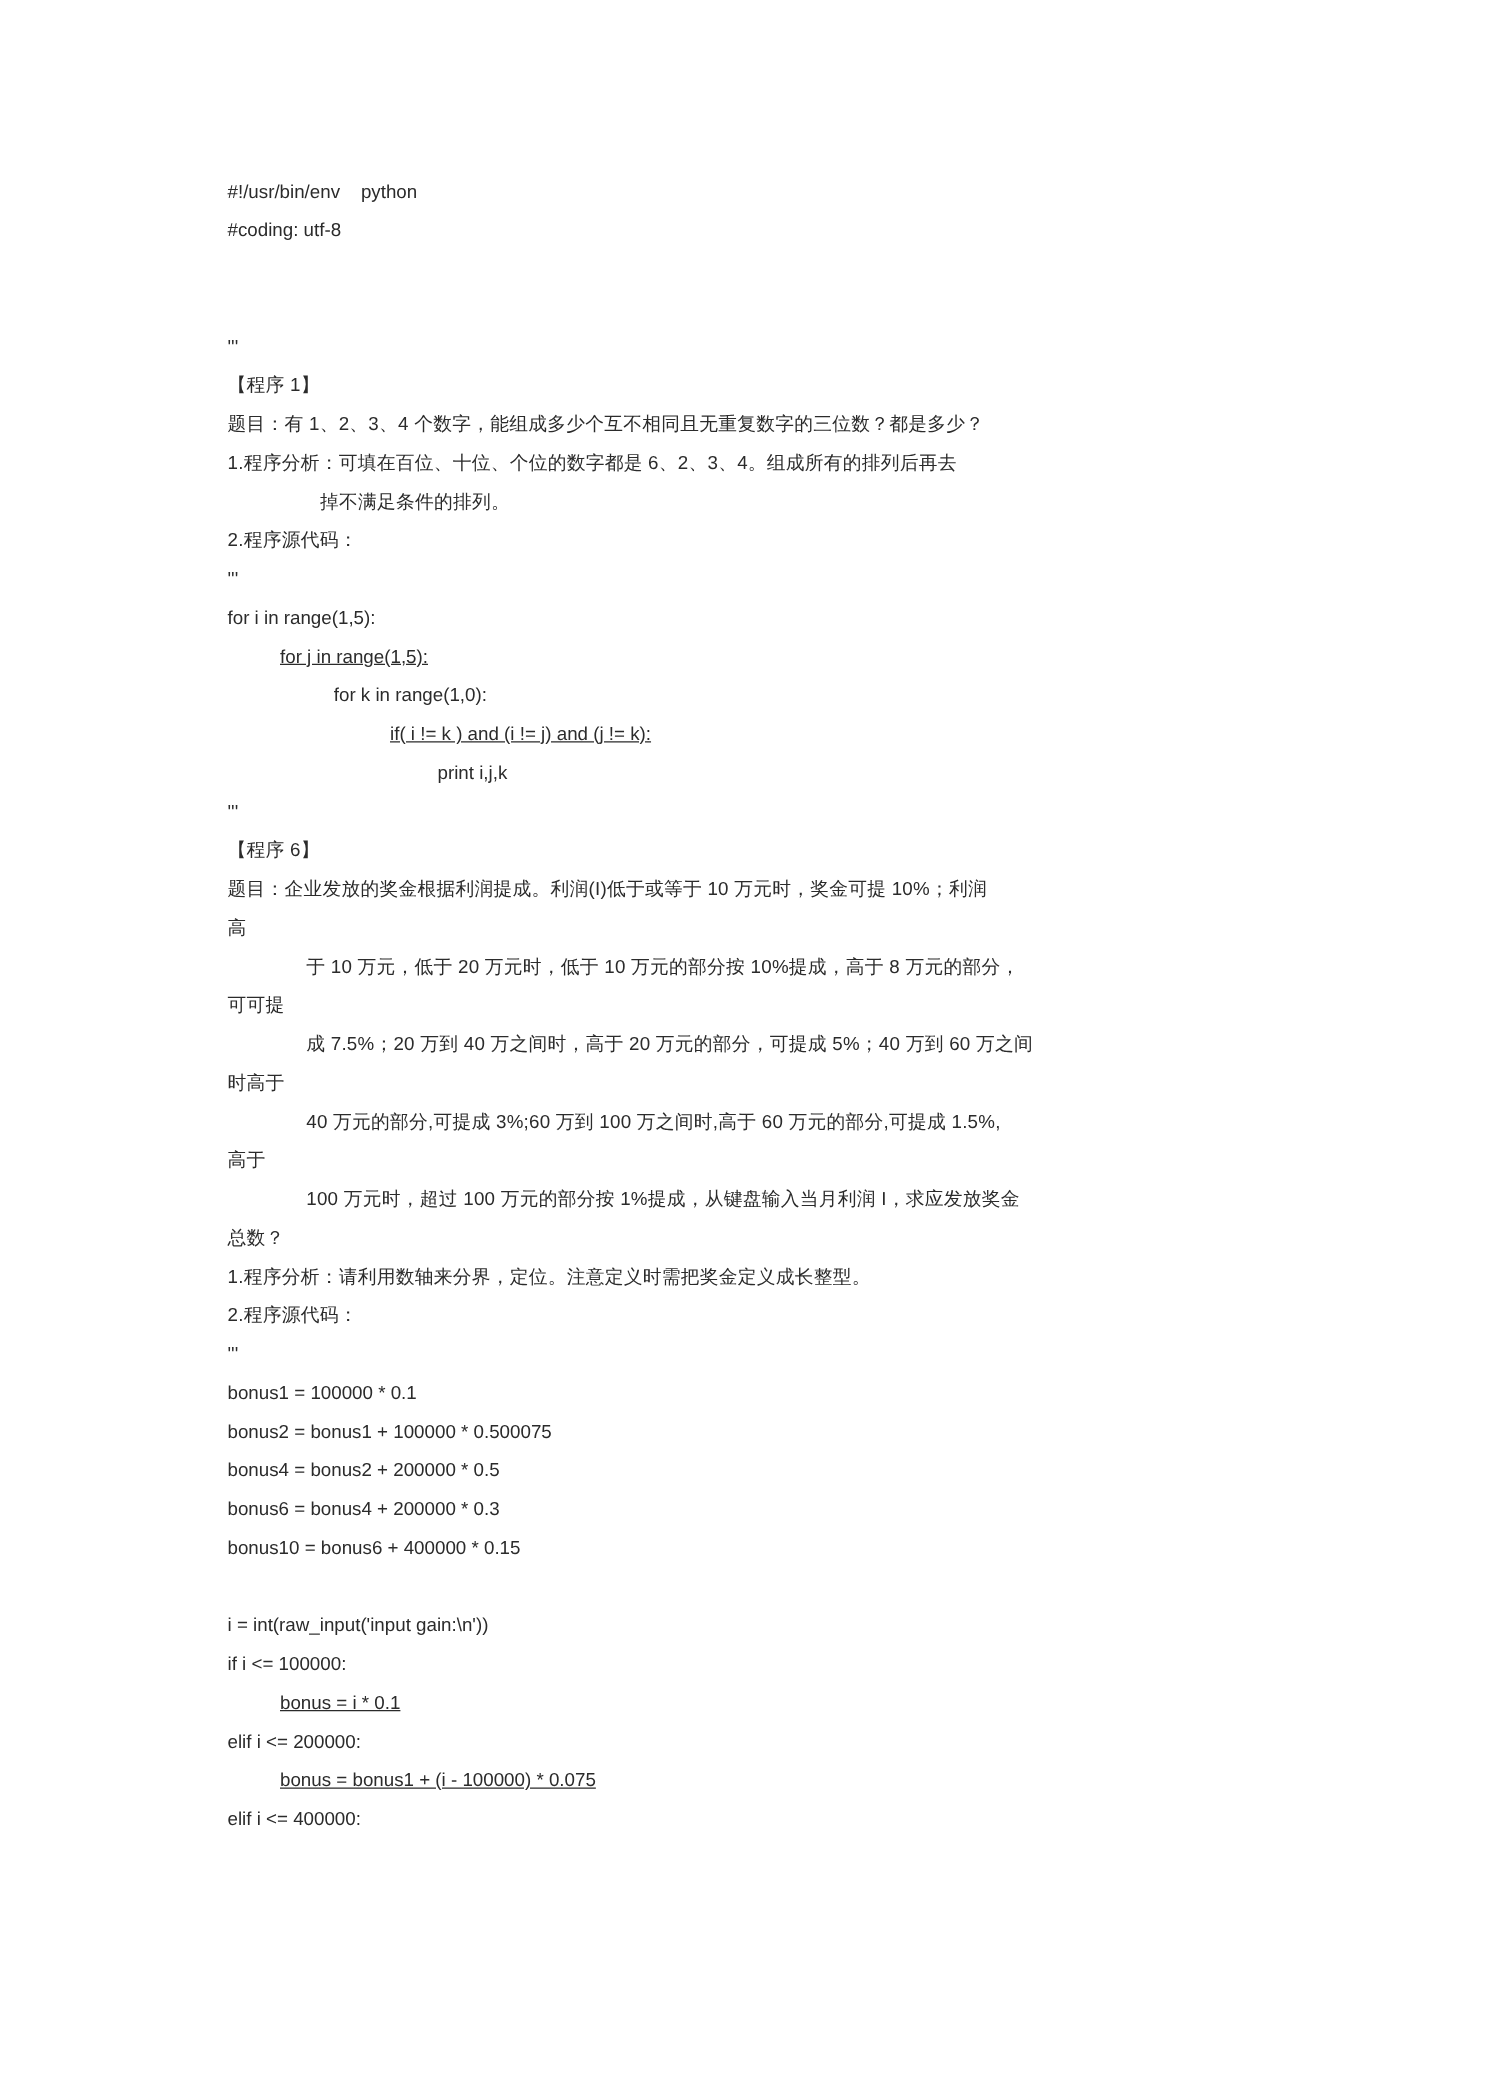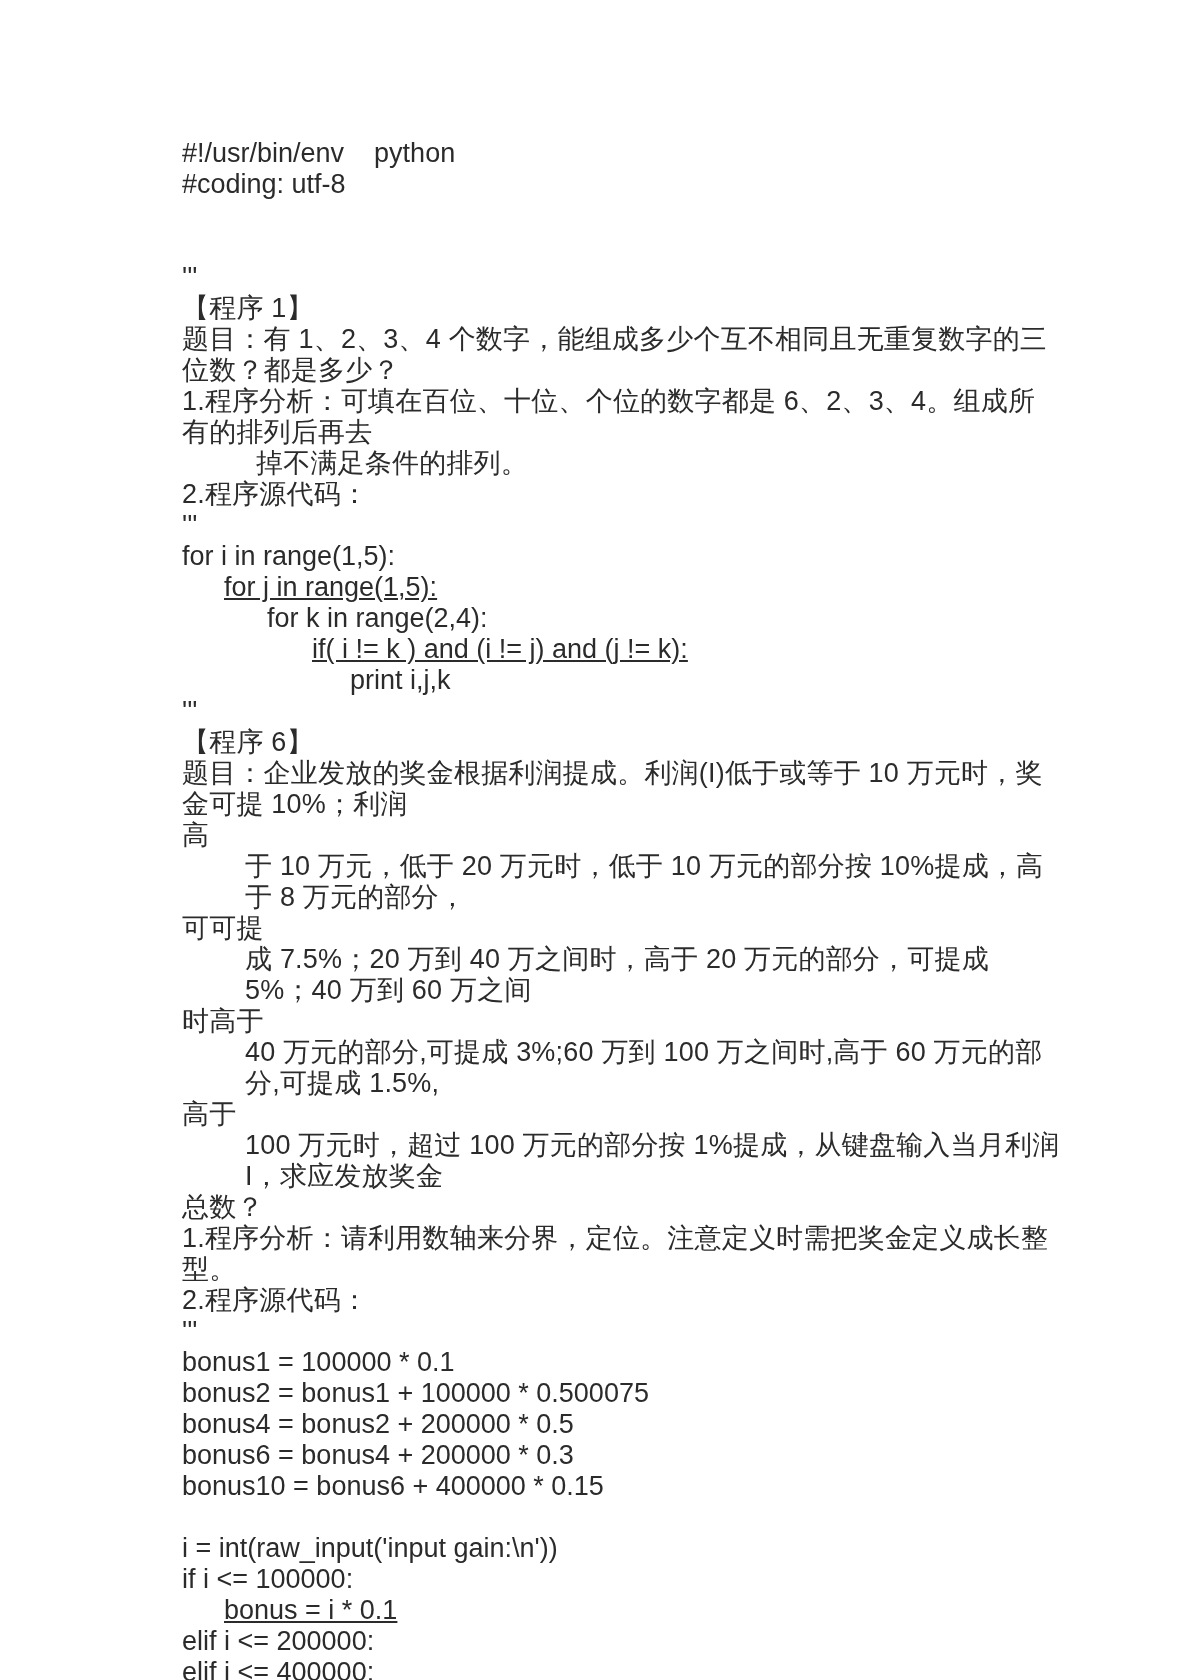--- a/index.html
+++ b/index.html
@@ -5,21 +5,21 @@
   html, body { margin: 0; padding: 0; }
   body { background: #ffffff; }
   .page {
     position: relative;
     width: 1190px;
     height: 1680px;
     box-sizing: border-box;
     background: #ffffff;
     padding: 138px 130px 16px 182px;
     font-family: "Liberation Sans", "DejaVu Sans", sans-serif;
-    font-size: 27px;
+    font-size: 15px;
     color: #2b2b2b;
     overflow: hidden;
   }
   .line {
     min-height: 31px;
     line-height: 31px;
     white-space: pre-wrap;
     font-weight: 400;
     letter-spacing: 0.2px;
   }
@@ -43,21 +43,21 @@
   <div class="line code">'''</div>
 
   <div class="line">【程序 1】</div>
   <div class="line">题目：有 1、2、3、4 个数字，能组成多少个互不相同且无重复数字的三位数？都是多少？</div>
   <div class="line">1.程序分析：可填在百位、十位、个位的数字都是 6、2、3、4。组成所有的排列后再去</div>
   <div class="line hang1">掉不满足条件的排列。</div>
   <div class="line">2.程序源代码：</div>
   <div class="line code">'''</div>
   <div class="line code">for i in range(1,5):</div>
   <div class="line code ind1">for j in range(1,5):</div>
-  <div class="line code ind2">for k in range(2,4):</div>
+  <div class="line code ind2">for k in range(1,0):</div>
   <div class="line code ind3">if( i != k ) and (i != j) and (j != k):</div>
   <div class="line code ind4">print i,j,k</div>
   <div class="line code">'''</div>
 
   <div class="line">【程序 6】</div>
   <div class="line">题目：企业发放的奖金根据利润提成。利润(I)低于或等于 10 万元时，奖金可提 10%；利润</div>
   <div class="line">高</div>
   <div class="line hang2">于 10 万元，低于 20 万元时，低于 10 万元的部分按 10%提成，高于 8 万元的部分，</div>
   <div class="line">可可提</div>
   <div class="line hang2">成 7.5%；20 万到 40 万之间时，高于 20 万元的部分，可提成 5%；40 万到 60 万之间</div>
@@ -73,15 +73,16 @@
   <div class="line code">bonus1 = 100000 * 0.1</div>
   <div class="line code">bonus2 = bonus1 + 100000 * 0.500075</div>
   <div class="line code">bonus4 = bonus2 + 200000 * 0.5</div>
   <div class="line code">bonus6 = bonus4 + 200000 * 0.3</div>
   <div class="line code">bonus10 = bonus6 + 400000 * 0.15</div>
   <div class="line"></div>
   <div class="line code">i = int(raw_input('input gain:\n'))</div>
   <div class="line code">if i &lt;= 100000:</div>
   <div class="line code ind1">bonus = i * 0.1</div>
   <div class="line code">elif i &lt;= 200000:</div>
+  <div class="line code ind1">bonus = bonus1 + (i - 100000) * 0.075</div>
   <div class="line code">elif i &lt;= 400000:</div>
 
 </div>
 
 </body></html>

